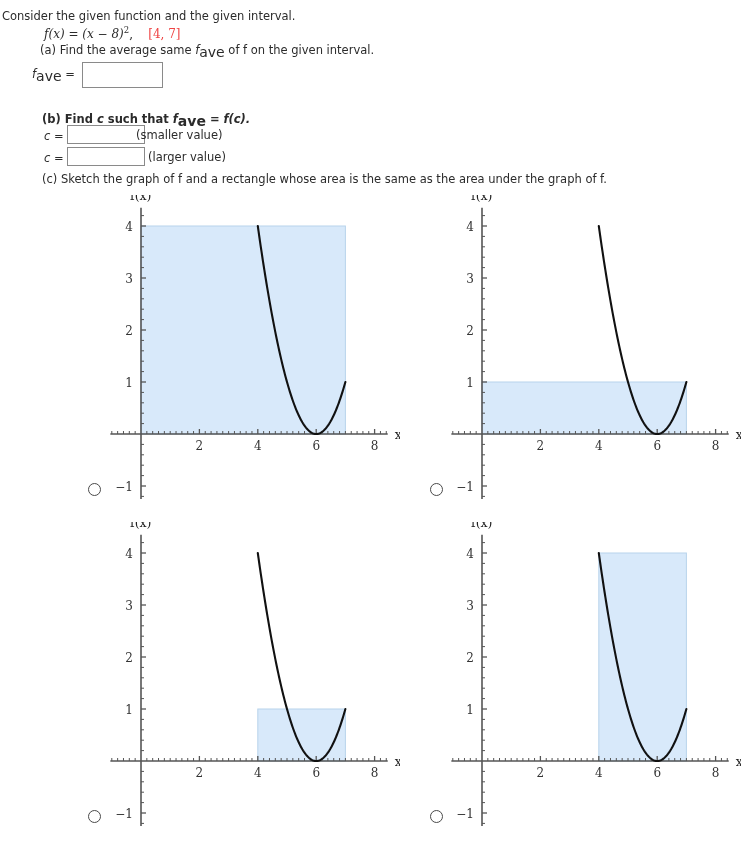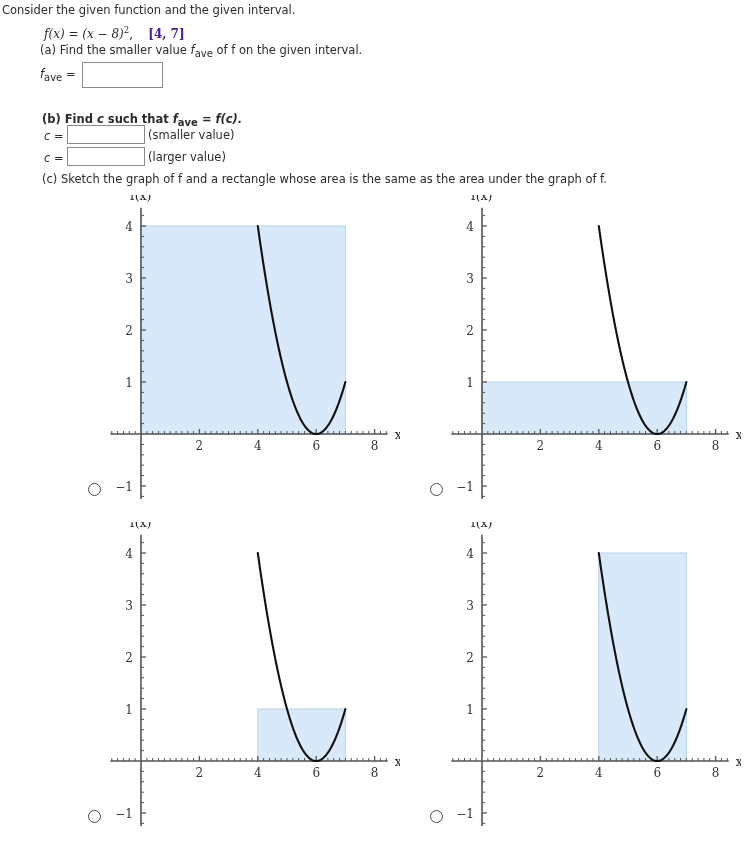--- a/index.html
+++ b/index.html
@@ -13,41 +13,41 @@
     position: relative;
     font-family: "DejaVu Sans", sans-serif;
     font-size: 11.5px;
     color: #2b2b2b;
     overflow: hidden;
   }
   .abs { position: absolute; }
 
   
   #prompt-line {
-    left: 2px; top: 3px;
+    left: 2px; top: 9px;
     white-space: nowrap;
   }
   #function-line {
     left: 44px; top: 25px;
     white-space: nowrap;
     font-family: "DejaVu Serif", serif;
     font-size: 12px;
   }
   .italic-var { font-style: italic; }
-  .interval { color: #4c1d95; font-weight: bold; }
+  .interval { color: #ef4444; }
   sup.pow { font-size: 8.5px; vertical-align: super; font-style: normal; }
-  sub.sb { font-size: 10px; vertical-align: sub; font-style: normal; }
+  sub.sb { font-size: 14px; vertical-align: sub; font-style: normal; }
 
   #part-a-line { left: 40px; top: 43px; white-space: nowrap; }
-  #fave-label  { left: 40px; top: 67px; white-space: nowrap; }
+  #fave-label  { left: 32px; top: 67px; white-space: nowrap; }
 
   #part-b-line { left: 42px; top: 112px; white-space: nowrap; font-weight: bold; }
   #c1-label    { left: 44px; top: 129px; }
   #c2-label    { left: 44px; top: 151px; }
-  #smaller-note{ left: 148px; top: 128px; white-space: nowrap; }
+  #smaller-note{ left: 136px; top: 128px; white-space: nowrap; }
   #larger-note { left: 148px; top: 150px; white-space: nowrap; }
 
   #part-c-line { left: 42px; top: 172px; white-space: nowrap; }
 
   
   .answer-box {
     position: absolute;
     border: 1px solid #8a8a8a;
     background: #ffffff;
     box-sizing: border-box;
@@ -87,21 +87,21 @@
 <body>
 
 <div class="abs" id="prompt-line">Consider the given function and the given interval.</div>
 
 <div class="abs" id="function-line">
   <span class="italic-var">f</span><span class="italic-var">(x) = (x − 8)</span><sup class="pow">2</sup><span>,</span>
   &nbsp;&nbsp;&nbsp;<span class="interval">[4, 7]</span>
 </div>
 
 <div class="abs" id="part-a-line">
-  <span>(a) Find the smaller value </span><span class="italic-var">f</span><sub class="sb">ave</sub><span> of f on the given interval.</span>
+  <span>(a) Find the average same </span><span class="italic-var">f</span><sub class="sb">ave</sub><span> of f on the given interval.</span>
 </div>
 
 <div class="abs" id="fave-label">
   <span class="italic-var">f</span><sub class="sb">ave</sub><span> =</span>
 </div>
 <input class="answer-box" id="fave-box" type="text" placeholder="" style="">
 
 <div class="abs" id="part-b-line">
   <span>(b) Find </span><span class="italic-var">c</span><span> such that </span><span class="italic-var">f</span><sub class="sb">ave</sub><span class="italic-var"> = f(c).</span>
 </div>

